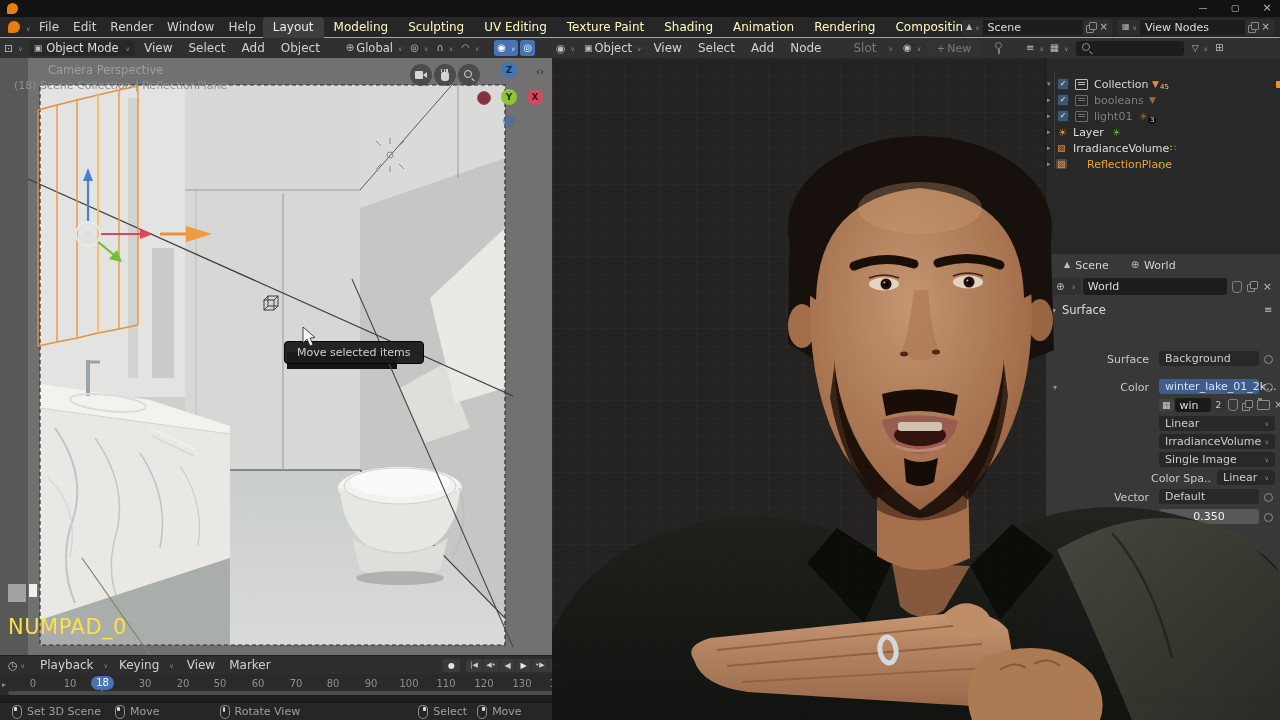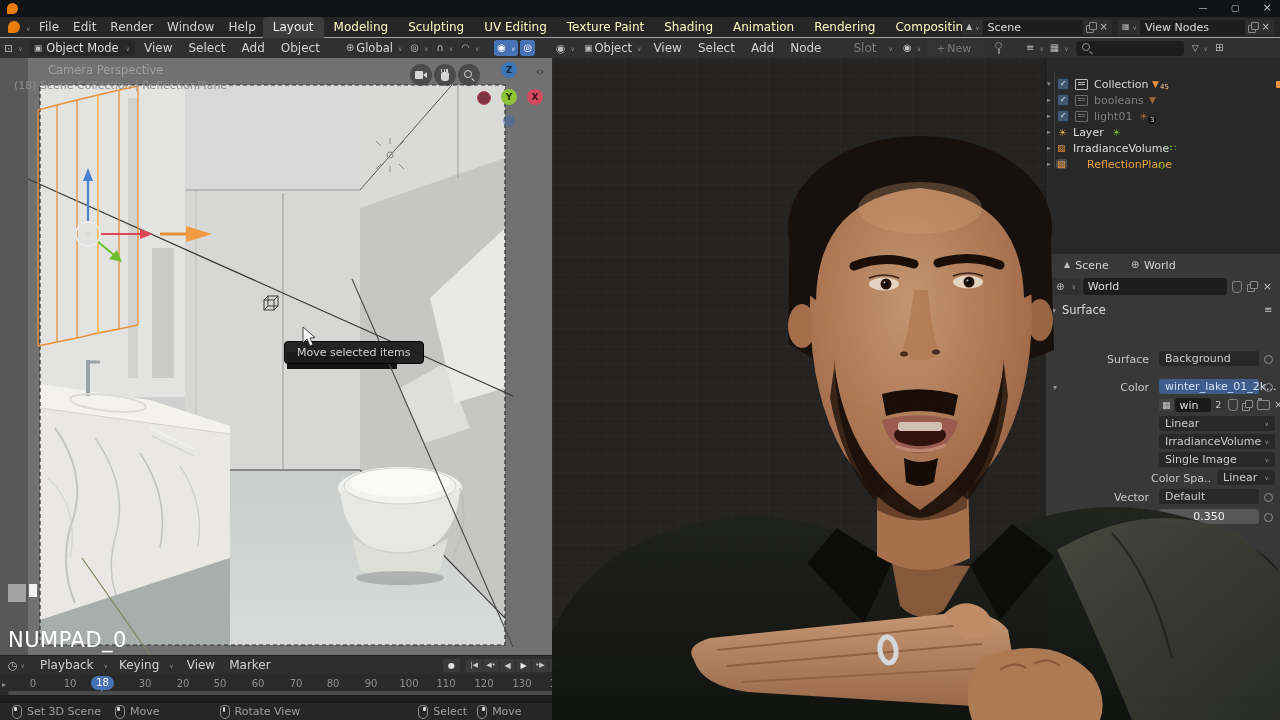--- a/index.html
+++ b/index.html
@@ -342,21 +342,21 @@
   <svg class="abs" width="16" height="24" style="left:301px;top:268px;z-index:4">
     <path d="M2,1 L2,17 L6,13 L9,20 L12,18.5 L9,12 L14,11.5 Z" fill="#f5f5f5" stroke="#222" stroke-width="0.8"></path>
   </svg>
   <div class="abs" style="left:284px;top:283px;background:rgba(26,26,26,.95);border:1px solid #060606;border-radius:4px;padding:4px 12px;font-size:11px;color:#cfcfcf;white-space:nowrap">
     <span>Move selected items</span>
   </div>
 
   
   <span class="abs" style="left:8px;top:526px;width:18px;height:18px;background:#a3a3a3"></span>
   <span class="abs" style="left:29px;top:526px;width:8px;height:13px;background:#f0f0f0"></span>
-  <span class="abs" style="left:8px;top:570px;font-size:21px;color:#ffffff;letter-spacing:.5px">NUMPAD_0</span>
+  <span class="abs" style="left:8px;top:557px;font-size:21px;color:#fde047;letter-spacing:.5px">NUMPAD_0</span>
 </div>
 
 <div class="abs" style="left:1045px;top:58px;width:235px;height:196px;background:#282828;border-left:1px solid #191919;box-sizing:border-box">
   <div style="position:absolute;left:8px;top:14px;width:1px;height:96px;background:#3d3d3d"></div>
   <div class="orow" style="top:18px">
     <span class="oarrow">▾</span>
     <span class="cb" style="margin-left:11px">✓</span>
     <span class="colico" style="margin-left:6px"></span>
     <span style="margin-left:6px">Collection</span>
     <span class="abs" style="left:106px;color:#e8913a;font-size:9px">▼</span>

